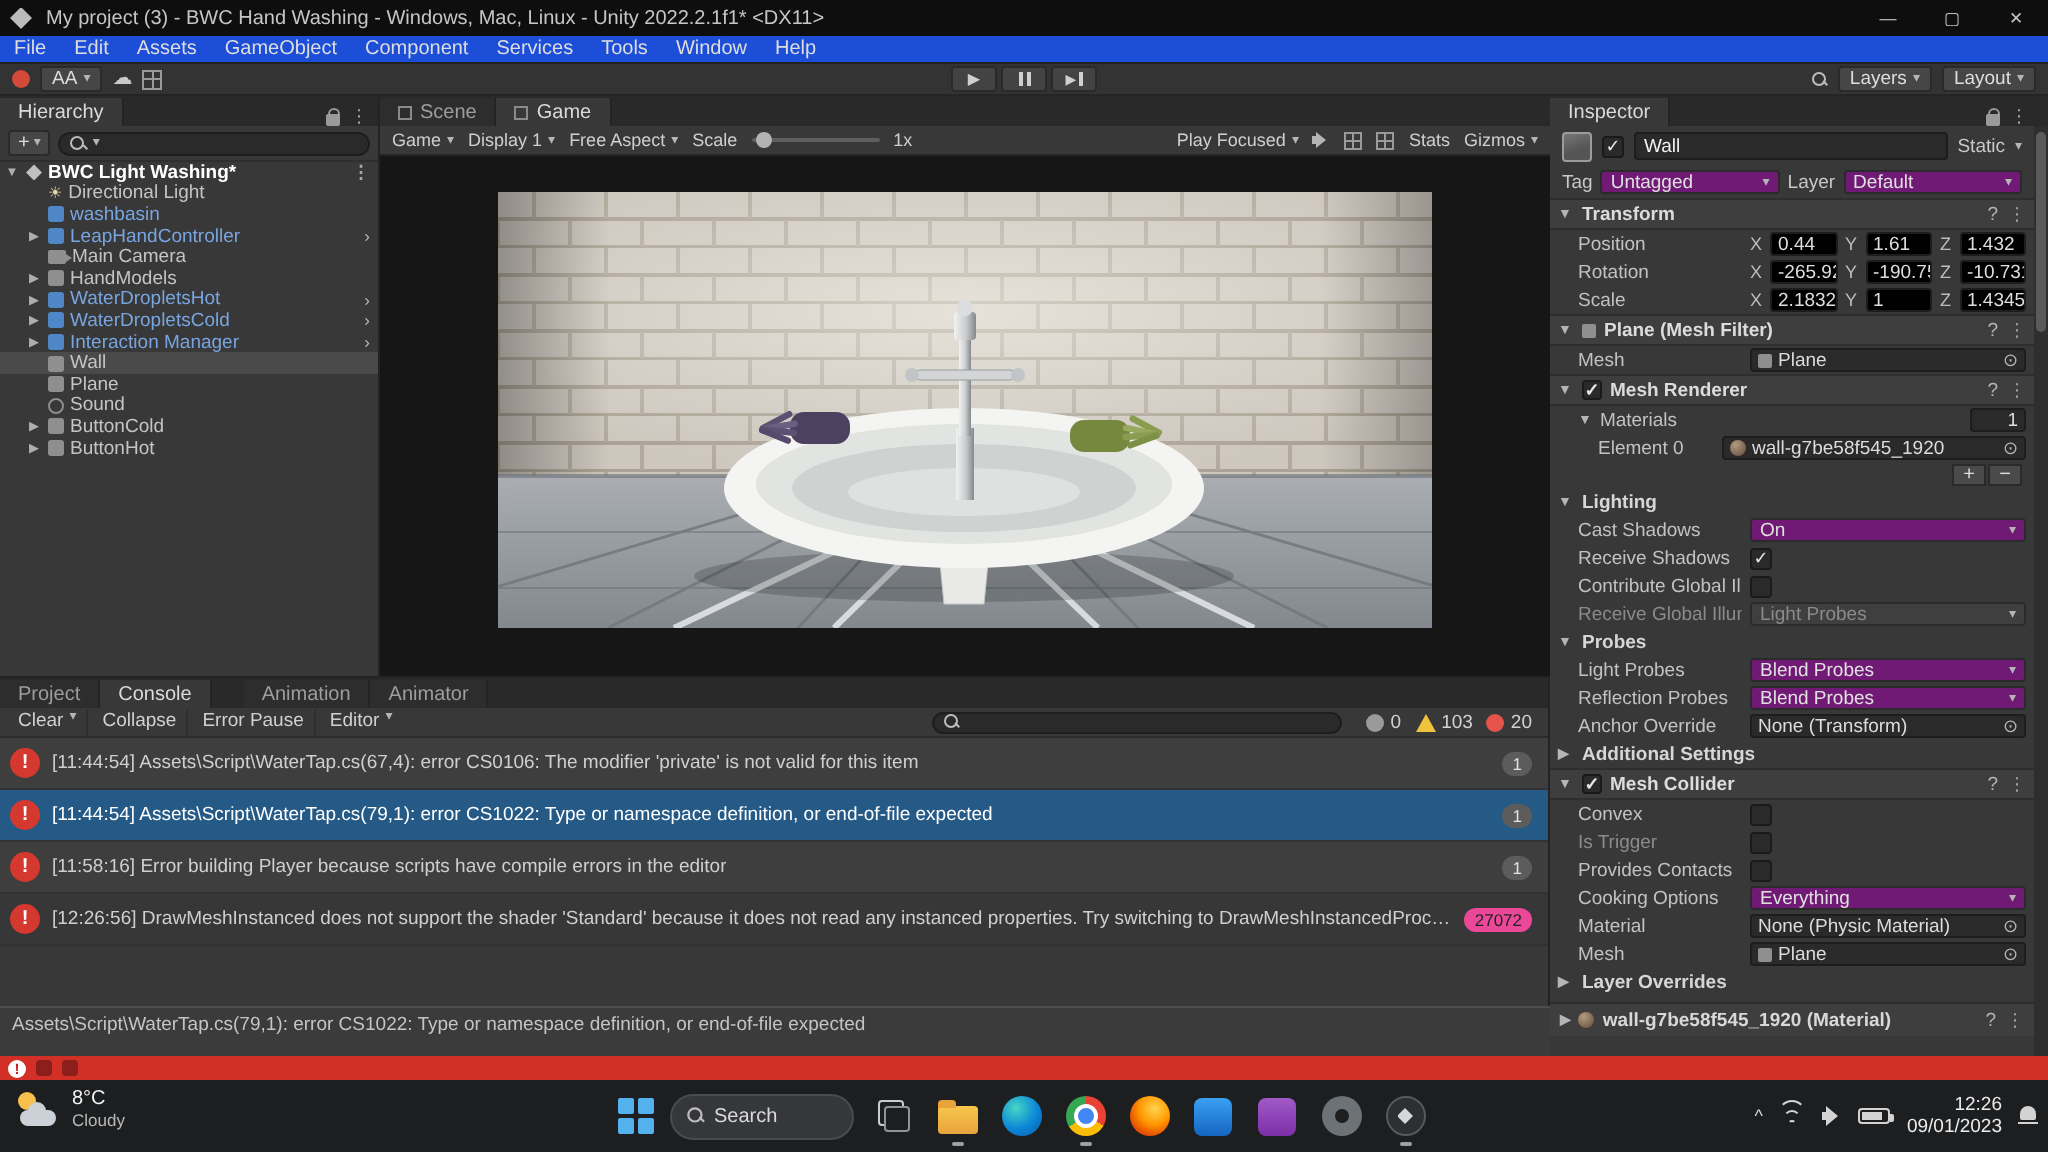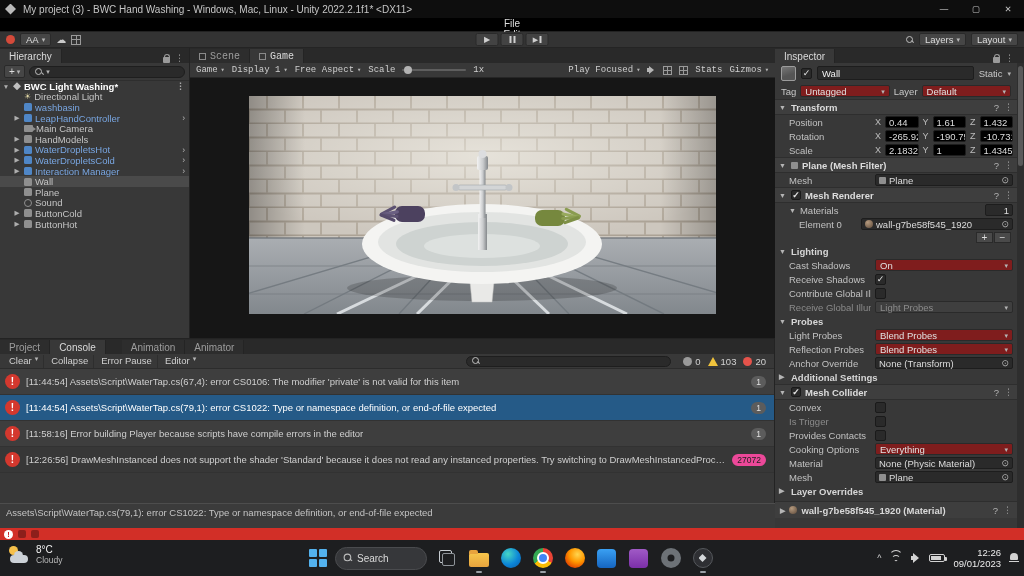--- a/index.html
+++ b/index.html
@@ -8,21 +8,21 @@
   #screen { position:relative; width:1024px; height:576px; overflow:hidden; background:#383838; color:#c8c8c8; font-size:10.5px; }
 
   
   #titlebar { position:absolute; left:0; top:0; width:1024px; height:18px; background:#0e0e0e; display:flex; align-items:center; padding-left:5px; }
   .ulogo { width:11px; height:11px; background:#d8d8d8; clip-path:polygon(50% 0,100% 50%,50% 100%,0 50%); opacity:.85; }
   #titlebar .title { margin-left:7px; color:#c6c6c6; font-size:10px; white-space:nowrap; }
   .wincontrols { margin-left:auto; display:flex; height:18px; }
   .wincontrols .wc { width:32px; display:flex; align-items:center; justify-content:center; color:#c2c2c2; font-size:8.5px; }
 
   
-  #menubar { position:absolute; left:0; top:18px; width:1024px; height:14px; background:#000000; display:flex; align-items:center; border-bottom:1px solid #222;flex-direction:column; }
+  #menubar { position:absolute; left:0; top:18px; width:1024px; height:14px; background:#1d4ed8; display:flex; align-items:center; border-bottom:1px solid #222; }
   #menubar .mi { padding:0 7px; color:#dedede; font-size:10px; }
 
   
   #toolbar { position:absolute; left:0; top:32px; width:1024px; height:16px; background:#333; border-bottom:1px solid #242424; display:flex; align-items:center; padding:0 6px; }
   .tgroup { display:flex; align-items:center; gap:5px; }
   .tbtn { background:#464646; border:1px solid #2a2a2a; border-radius:2px; padding:0 5px; height:13px; display:flex; align-items:center; gap:3px; color:#ddd; font-size:9.5px; }
   .vcsdot { width:9px; height:9px; border-radius:50%; background:#d44a3a; }
   .cloudg { color:#c9c9c9; font-size:10px; line-height:1; }
   .gridico { width:10px; height:10px; border:1px solid #9a9a9a; background:linear-gradient(#9a9a9a,#9a9a9a) 50% 0/1px 100% no-repeat,linear-gradient(#9a9a9a,#9a9a9a) 0 50%/100% 1px no-repeat; }
   #playctr { position:absolute; left:50%; transform:translateX(-50%); top:1px; display:flex; gap:2px; }
@@ -58,21 +58,21 @@
   .hlight { color:#e3d9a6; font-size:8px; flex:none; }
   .hcam { width:9px; height:7px; background:#8f8f8f; border-radius:1px; position:relative; flex:none; }
   .hcam::after { content:""; position:absolute; right:-2.5px; top:1.5px; border-left:3px solid #8f8f8f; border-top:2px solid transparent; border-bottom:2px solid transparent; }
   .hsound { width:8px; height:8px; border-radius:50%; border:1.5px solid #8f8f8f; flex:none; }
   .hrow.prefabtext { color:#78a5e0; }
   .hrow.sel { background:#4a4a4a; }
   .hrow .pchev { margin-left:auto; margin-right:4px; color:#b9b9b9; font-size:8.5px; }
   .hrow .rowkebab { margin-left:auto; margin-right:4px; }
 
   
-  #center { position:absolute; left:190px; top:0; width:585px; height:290px; background:#0f172a;font-family:Liberation Mono, monospace; }
+  #center { position:absolute; left:190px; top:0; width:585px; height:290px; background:#0f172a; }
   #gametools { height:15px; background:#383838; border-bottom:1px solid #262626; display:flex; align-items:center; gap:7px; padding:0 6px; font-size:9px; color:#cfcfcf; white-space:nowrap; }
   .gdrop { display:flex; align-items:center; gap:3px; }
   .slider { width:64px; height:2px; background:#5e5e5e; border-radius:1px; position:relative; }
   .knob { position:absolute; left:2px; top:-3px; width:8px; height:8px; border-radius:50%; background:#b3b3b3; }
   .spacer { flex:1; }
   .muteico { position:relative; width:9px; height:8px; }
   .muteico::before { content:""; position:absolute; left:0; top:2px; width:3px; height:4px; background:#b5b5b5; }
   .muteico::after { content:""; position:absolute; left:2px; top:0; border-left:5px solid #b5b5b5; border-top:4px solid transparent; border-bottom:4px solid transparent; }
   .minigrid { width:9px; height:9px; border:1px solid #9a9a9a; background:linear-gradient(#9a9a9a,#9a9a9a) 50% 0/1px 100% no-repeat,linear-gradient(#9a9a9a,#9a9a9a) 0 50%/100% 1px no-repeat; }
   #viewport { position:absolute; left:0; top:30px; width:585px; height:260px; background:#161616; }
@@ -101,21 +101,21 @@
   
   #inspector { position:absolute; left:775px; top:0; width:249px; height:480px; background:#383838; overflow:hidden; }
   #inspbody { position:absolute; left:0; top:15px; right:7px; bottom:0; font-size:9.5px; }
   .scrollbar { position:absolute; right:0; top:15px; bottom:0; width:7px; background:#2e2e2e; }
   .thumb { position:absolute; left:1px; right:1px; top:3px; height:100px; background:#5a5a5a; border-radius:3px; }
   .irow { display:flex; align-items:center; gap:4px; height:14px; padding:0 4px 0 14px; }
   .ilabel { width:82px; flex:none; color:#c2c2c2; white-space:nowrap; overflow:hidden; }
   .ilabel.dim, .dim { color:#8b8b8b; }
   .axis { color:#bdbdbd; font-size:9px; flex:none; }
   .nfield { flex:1; min-width:0; background:#000000; border:1px solid #1d1d1d; border-radius:2px; height:12px; line-height:11px; padding:0 3px; color:#dedede; white-space:nowrap; overflow:hidden; }
-  .dd { flex:1; min-width:0; background:#7f1d1d; border:1px solid #2a2a2a; border-radius:2px; height:12px; display:flex; align-items:center; padding:0 4px; gap:3px; color:#e0e0e0; white-space:nowrap; }
+  .dd { flex:1; min-width:0; background:#701a75; border:1px solid #2a2a2a; border-radius:2px; height:12px; display:flex; align-items:center; padding:0 4px; gap:3px; color:#e0e0e0; white-space:nowrap; }
   .dd .ddtext { flex:1; overflow:hidden; text-overflow:ellipsis; }
   .dd.disabled { background:#3f3f3f; color:#8b8b8b; }
   .objf { flex:1; min-width:0; background:#2a2a2a; border:1px solid #1d1d1d; border-radius:2px; height:12px; display:flex; align-items:center; gap:3px; padding:0 3px; color:#dcdcdc; white-space:nowrap; }
   .objf .otext { flex:1; overflow:hidden; text-overflow:ellipsis; }
   .picker { color:#b5b5b5; font-size:9px; }
   .minicube { width:7px; height:7px; background:#8f8f8f; border-radius:1px; flex:none; }
   .matsphere { width:8px; height:8px; border-radius:50%; background:radial-gradient(circle at 35% 30%, #b59a7e, #5e4a3a); flex:none; }
   .cb { width:11px; height:11px; background:#2a2a2a; border:1px solid #1a1a1a; border-radius:2px; display:flex; align-items:center; justify-content:center; color:#e6e6e6; font-size:9px; flex:none; }
   .sechead { height:16px; background:#3e3e3e; border-top:1px solid #2e2e2e; border-bottom:1px solid #2e2e2e; display:flex; align-items:center; gap:4px; padding:0 4px; font-weight:bold; color:#dcdcdc; }
   .sechead .fold { font-size:7px; color:#b5b5b5; width:8px; }

